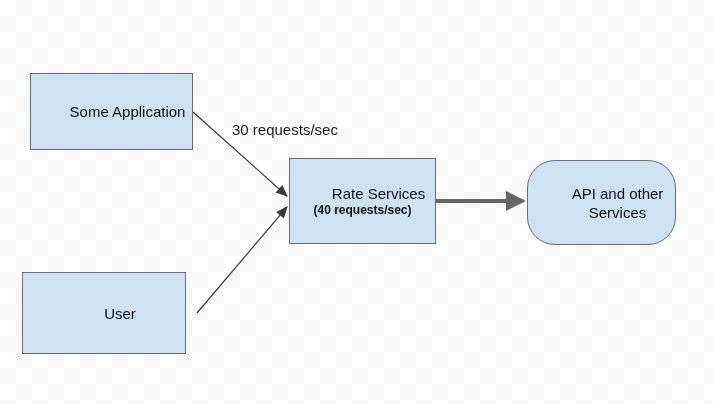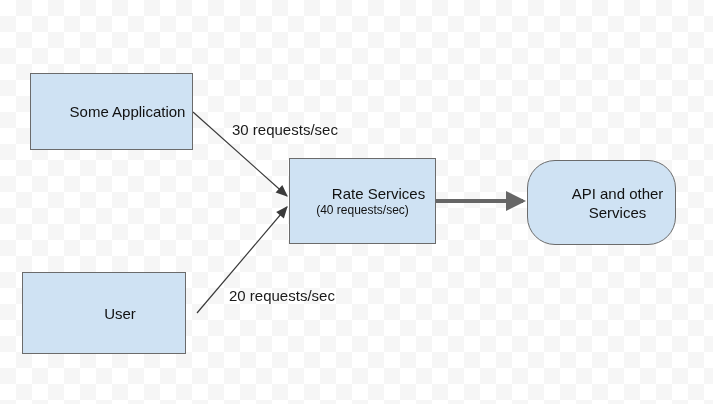--- a/index.html
+++ b/index.html
@@ -43,20 +43,21 @@
   .node--rate-limiter     { left: 289px; top: 158px; width: 147px; height: 86px; }
   .node--api-services     { left: 527px; top: 160px; width: 149px; height: 85px; border-radius: 28px; }
 
   .node__label { display: block; margin-left: 32px; }
   .node--api-services .node__label { max-width: 100px; }
   .node__sublabel {
     display: block;
     font-size: 12px;
     line-height: 15px;
     color: #111111;
+    font-weight: bold;
   }
 
   .edge-label {
     position: absolute;
     font-size: 15px;
     line-height: 18px;
     color: #1a1a1a;
     white-space: nowrap;
   }
   .edge-label--30 { left: 232px; top: 121px; }
@@ -96,15 +97,14 @@
     <span class="node__label">Rate Services</span>
     <span class="node__sublabel">(40 requests/sec)</span>
   </div>
 
   <div class="node node--api-services">
     <span class="node__label">API and other Services</span>
   </div>
 
   <div class="edge-label edge-label--30">30 requests/sec</div>
 
-  <div class="edge-label edge-label--20">20 requests/sec</div>
 
 </div>
 
 </body></html>

